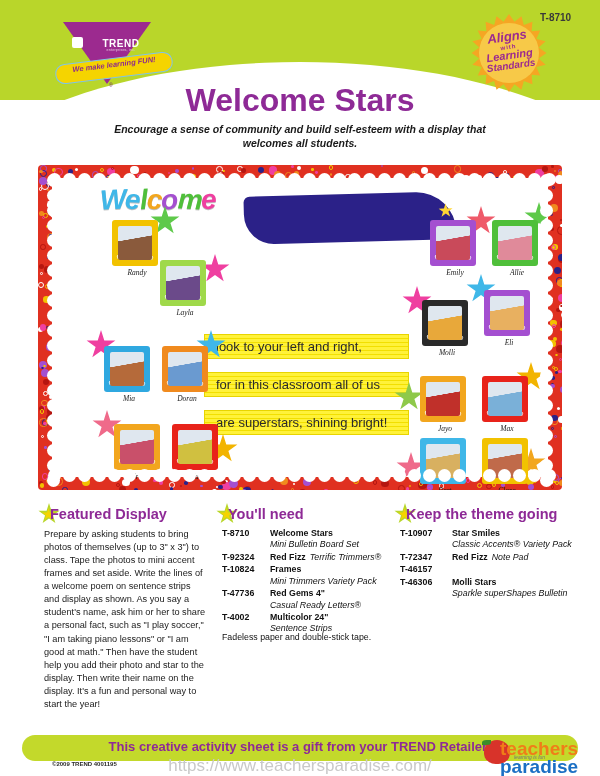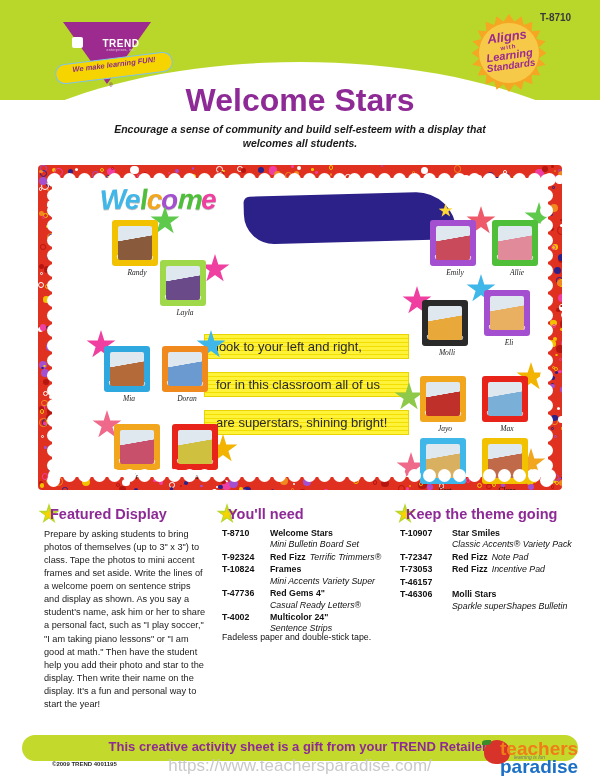--- a/index.html
+++ b/index.html
@@ -735,21 +735,21 @@
     <div class="prod-row">
       <span class="prod-sku">T-8710</span>
       <span class="prod-txt"><span class="prod-name">Welcome Stars</span><span class="prod-desc" style="display: block;">Mini Bulletin Board Set</span></span>
     </div>
     <div class="prod-row">
       <span class="prod-sku">T-92324</span>
       <span class="prod-txt"><span class="prod-name">Red Fizz</span><span class="prod-desc" style="margin-left: 4px;">Terrific Trimmers®</span></span>
     </div>
     <div class="prod-row">
       <span class="prod-sku">T-10824</span>
-      <span class="prod-txt"><span class="prod-name">Frames</span><span class="prod-desc" style="display: block;">Mini Accents Variety Super</span></span>
+      <span class="prod-txt"><span class="prod-name">Frames</span><span class="prod-desc" style="display: block;">Mini Trimmers Variety Pack</span></span>
     </div>
     <div class="prod-row">
       <span class="prod-sku">T-47736</span>
       <span class="prod-txt"><span class="prod-name">Red Gems 4"</span><span class="prod-desc" style="display: block;">Casual Ready Letters®</span></span>
     </div>
     <div class="prod-row">
       <span class="prod-sku">T-4002</span>
       <span class="prod-txt"><span class="prod-name">Multicolor 24"</span><span class="prod-desc" style="display: block;">Sentence Strips</span></span>
     </div>
   </div>
@@ -760,24 +760,20 @@
 </div>
 <div class="col-head" style="left:406px; top:506px;">Keep the theme going</div>
 <div class="prod-list" id="keep-list">
     <div class="prod-row">
       <span class="prod-sku">T-10907</span>
       <span class="prod-txt"><span class="prod-name">Star Smiles</span><span class="prod-desc" style="display: block;">Classic Accents® Variety Pack</span></span>
     </div>
     <div class="prod-row">
       <span class="prod-sku">T-72347</span>
       <span class="prod-txt"><span class="prod-name">Red Fizz</span><span class="prod-desc" style="margin-left: 4px;">Note Pad</span></span>
-    </div>
-    <div class="prod-row">
-      <span class="prod-sku">T-73053</span>
-      <span class="prod-txt"><span class="prod-name">Red Fizz</span><span class="prod-desc" style="margin-left: 4px;">Incentive Pad</span></span>
     </div>
     <div class="prod-row">
       <span class="prod-sku">T-46157</span>
     </div>
     <div class="prod-row">
       <span class="prod-sku">T-46306</span>
       <span class="prod-txt"><span class="prod-name">Molli Stars</span><span class="prod-desc" style="display: block;">Sparkle superShapes Bulletin</span></span>
     </div>
   </div>
 

